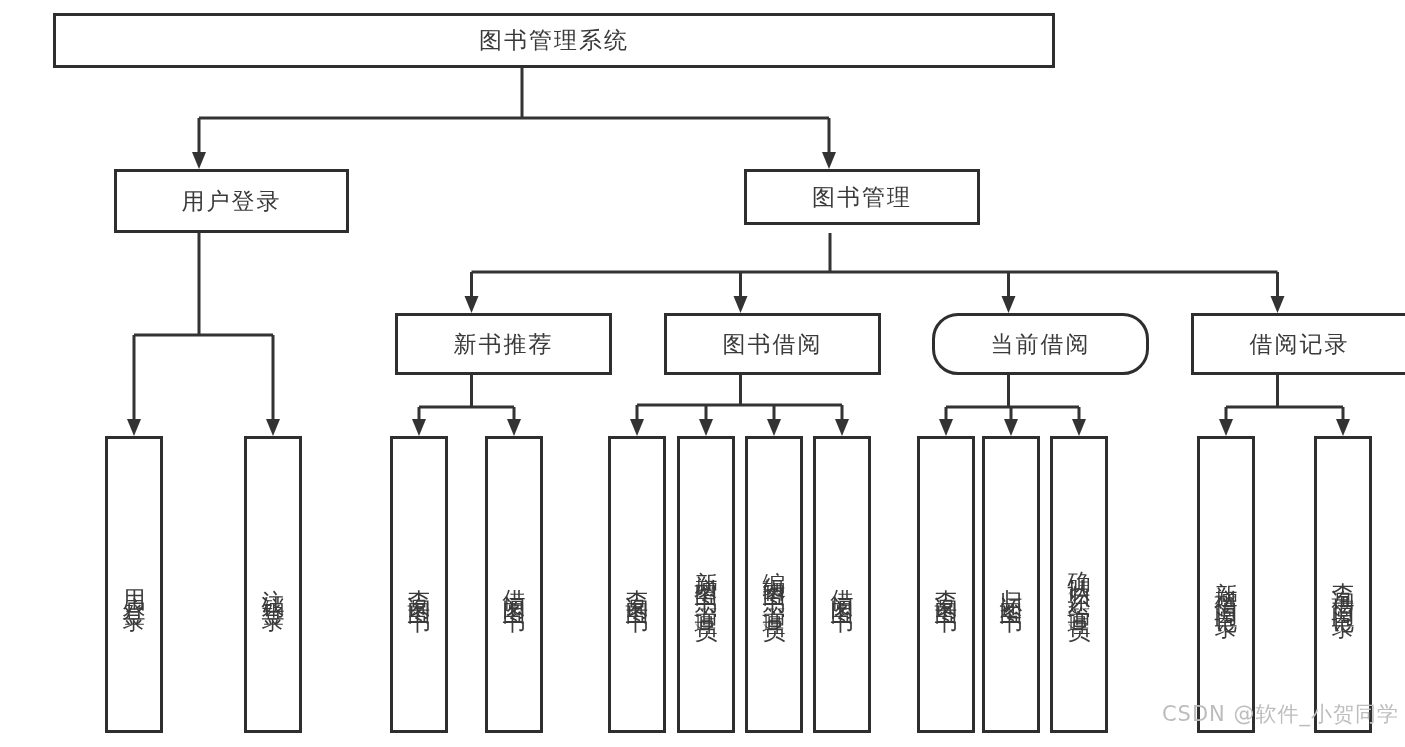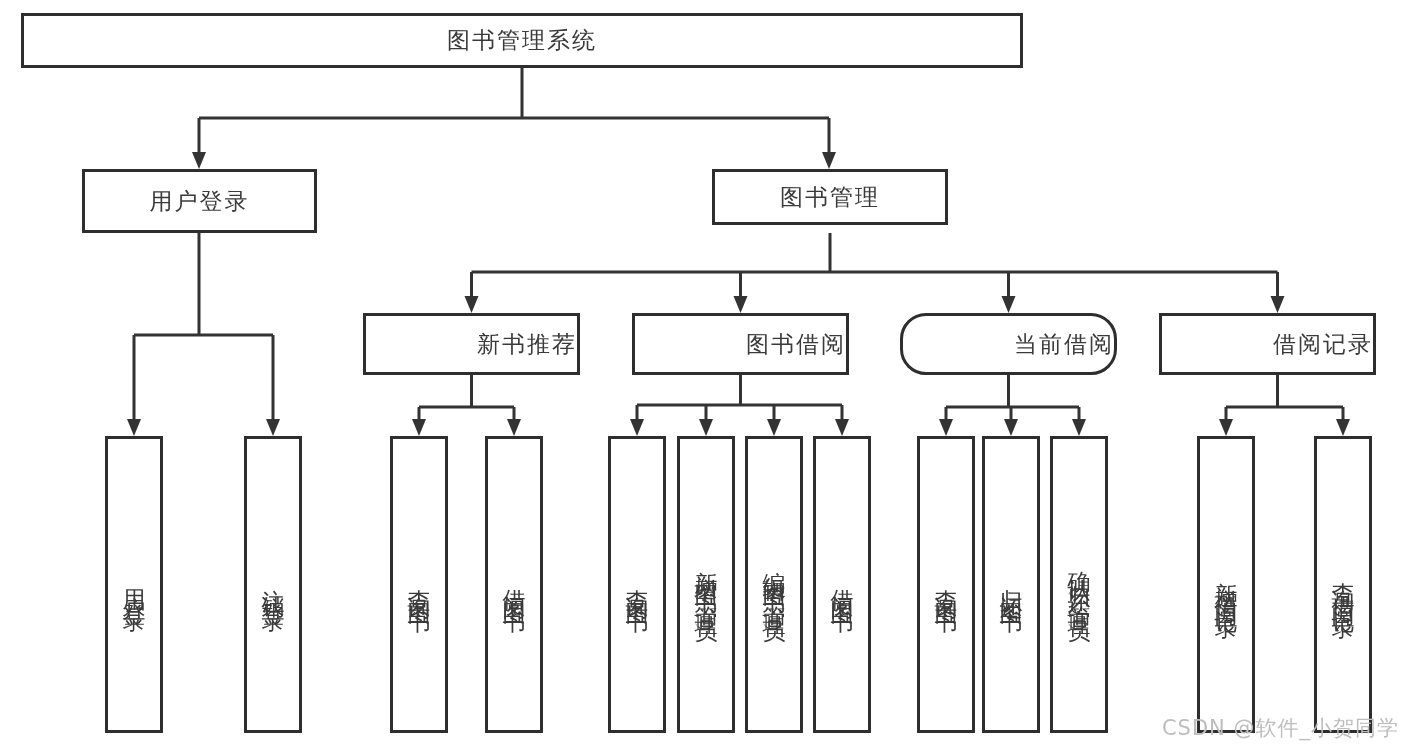--- a/index.html
+++ b/index.html
@@ -39,35 +39,36 @@
     color: var(--text);
     display: flex;
     align-items: center;
     justify-content: center;
     text-align: center;
   }
   .node.h-label {
     font-size: 23px;
     letter-spacing: 2px;
     white-space: nowrap;
+    margin-left: 32px;
   }
   .node.leaf {
     font-size: 23px;
   }
   .leaf .vtext {
     writing-mode: vertical-rl;
     text-orientation: mixed;
     letter-spacing: 7px;
     line-height: 1;
     max-height: 285px;
   }
   .root-box   { left: 21px;  top: 13px;  width: 1002px; height: 55px; }
   .l2-a       { left: 82px;  top: 169px; width: 235px;  height: 64px; }
   .l2-b       { left: 712px; top: 169px; width: 236px;  height: 56px; }
-  .l3         { top: 313px; width: 217px; height: 62px; justify-content: flex-end; }
+  .l3         { top: 313px; width: 217px; height: 62px; }
   .l3-a { left: 363px; }
   .l3-b { left: 632px; }
   .l3-c { left: 900px; border-radius: 26px; }
   .l3-d { left: 1159px; }
   .leaf { top: 436px; width: 58px; height: 297px; }
   .leaf-0  { left: 105px; }
   .leaf-1  { left: 244px; }
   .leaf-2  { left: 390px; }
   .leaf-3  { left: 485px; }
   .leaf-4  { left: 608px; }
@@ -75,21 +76,21 @@
   .leaf-6  { left: 745px; }
   .leaf-7  { left: 813px; }
   .leaf-8  { left: 917px; }
   .leaf-9  { left: 982px; }
   .leaf-10 { left: 1050px; }
   .leaf-11 { left: 1197px; }
   .leaf-12 { left: 1314px; }
   .watermark {
     position: absolute;
     right: 6px;
-    bottom: 5px;
+    bottom: 19px;
     font-size: 21px;
     letter-spacing: 1px;
     color: var(--watermark);
     z-index: 5;
     white-space: nowrap;
   }
 </style>
 </head>
 <body>
 

